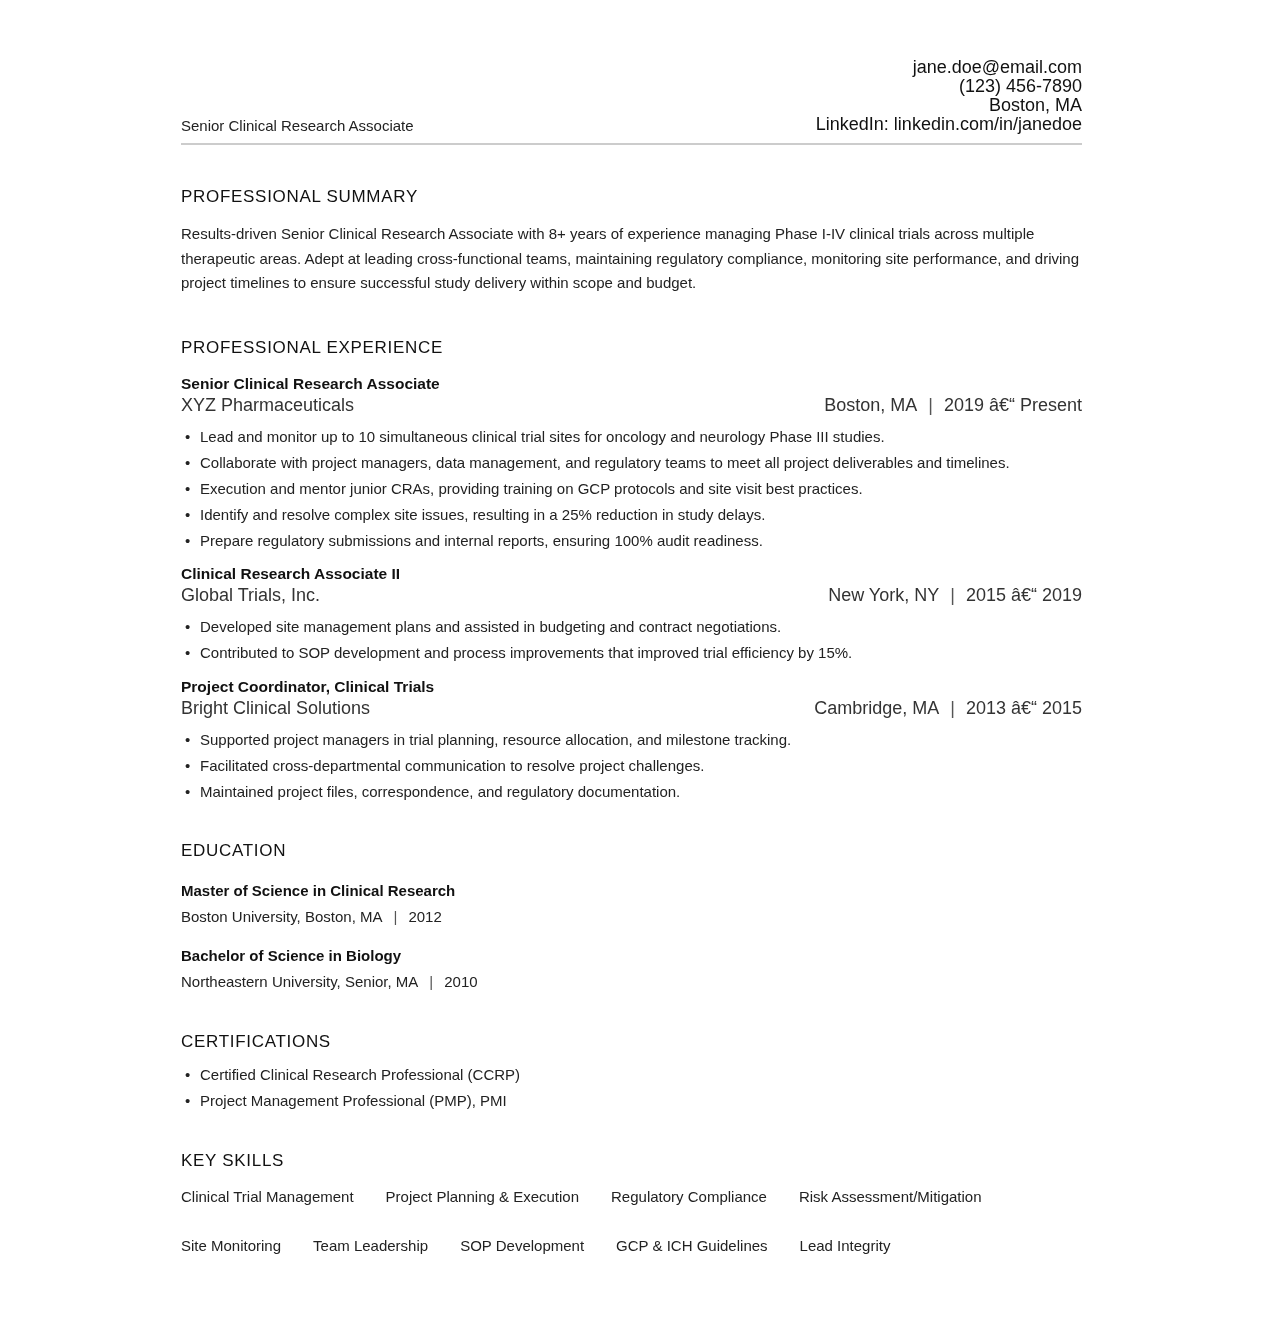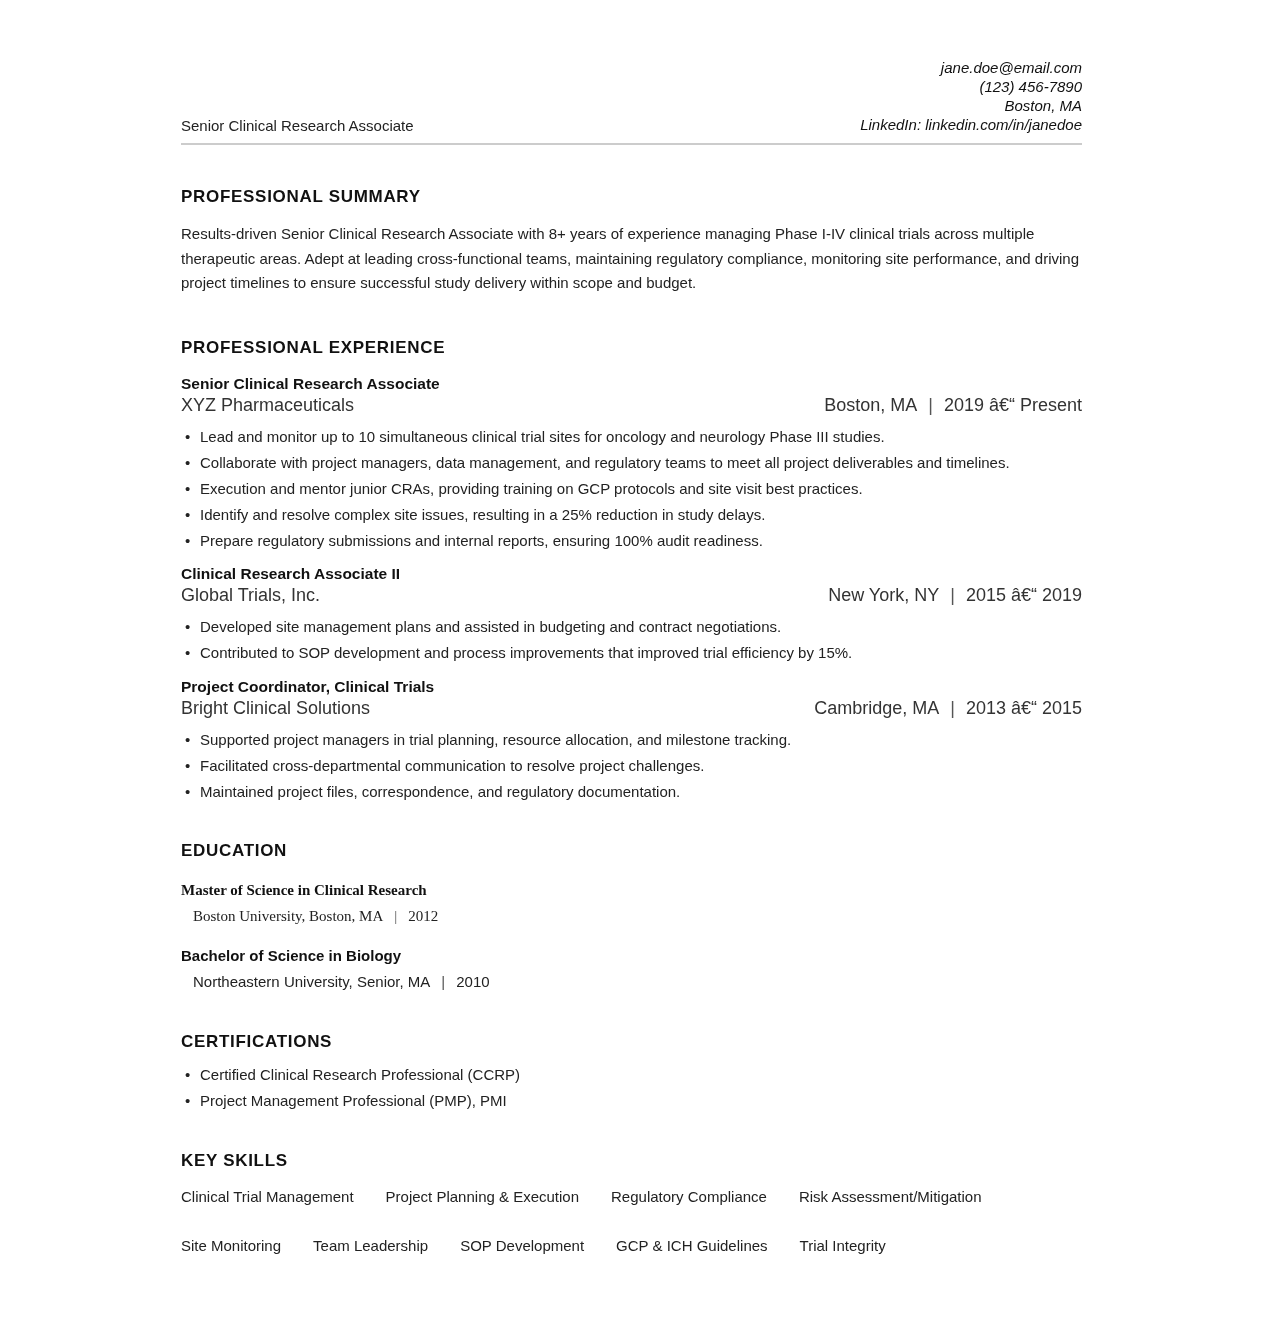--- a/index.html
+++ b/index.html
@@ -31,38 +31,37 @@
     color: #111;
     line-height: 1.1;
   }
   .candidate-title {
     margin-top: 11px;
     font-size: 15px;
     color: #222;
   }
   .contact-info {
     text-align: right;
-    font-size: 15px;
+    font-size: 18px;
     line-height: 19px;
     color: #111;
     white-space: nowrap;
-    font-style: italic;
   }
   .header-divider {
     border: none;
     border-top: 2px solid #cccccc;
     margin: 9px 0 0 0;
   }
 
   
   section { margin-top: 42px; }
   h2.section-heading {
     margin: 0;
     font-size: 17px;
-    font-weight: bold;
+    font-weight: normal;
     letter-spacing: 0.7px;
     color: #111;
   }
 
   .summary-text {
     margin-top: 15px;
     font-size: 15px;
     line-height: 24.5px;
     color: #222;
   }
@@ -102,31 +101,30 @@
   ul.bullet-list li::before {
     content: "\2022";
     position: absolute;
     left: 4px;
     top: 0;
     color: #222;
   }
 
   
   .edu-entry { margin-top: 22px; }
-  .edu-entry:first-of-type { margin-top: 21px; font-family: Liberation Serif, serif; }
+  .edu-entry:first-of-type { margin-top: 21px; }
   .degree-name {
     font-size: 15px;
     font-weight: bold;
     color: #111;
   }
   .school-line {
     margin-top: 9px;
     font-size: 15px;
     color: #222;
-    margin-left: 12px;
   }
 
   
   .certs ul.bullet-list { margin-top: 15px; }
 
   
   .skills-list {
     display: flex;
     flex-wrap: wrap;
     column-gap: 37px;
@@ -241,18 +239,18 @@
     <h2 class="section-heading">KEY SKILLS</h2>
     <div class="skills-list">
       <span class="skill-item">Clinical Trial Management</span>
       <span class="skill-item">Project Planning &amp; Execution</span>
       <span class="skill-item">Regulatory Compliance</span>
       <span class="skill-item">Risk Assessment/Mitigation</span>
       <span class="skill-item">Site Monitoring</span>
       <span class="skill-item">Team Leadership</span>
       <span class="skill-item">SOP Development</span>
       <span class="skill-item">GCP &amp; ICH Guidelines</span>
-      <span class="skill-item">Trial Integrity</span>
+      <span class="skill-item">Lead Integrity</span>
 
     </div>
   </section>
 
 </div>
 
 </body></html>

